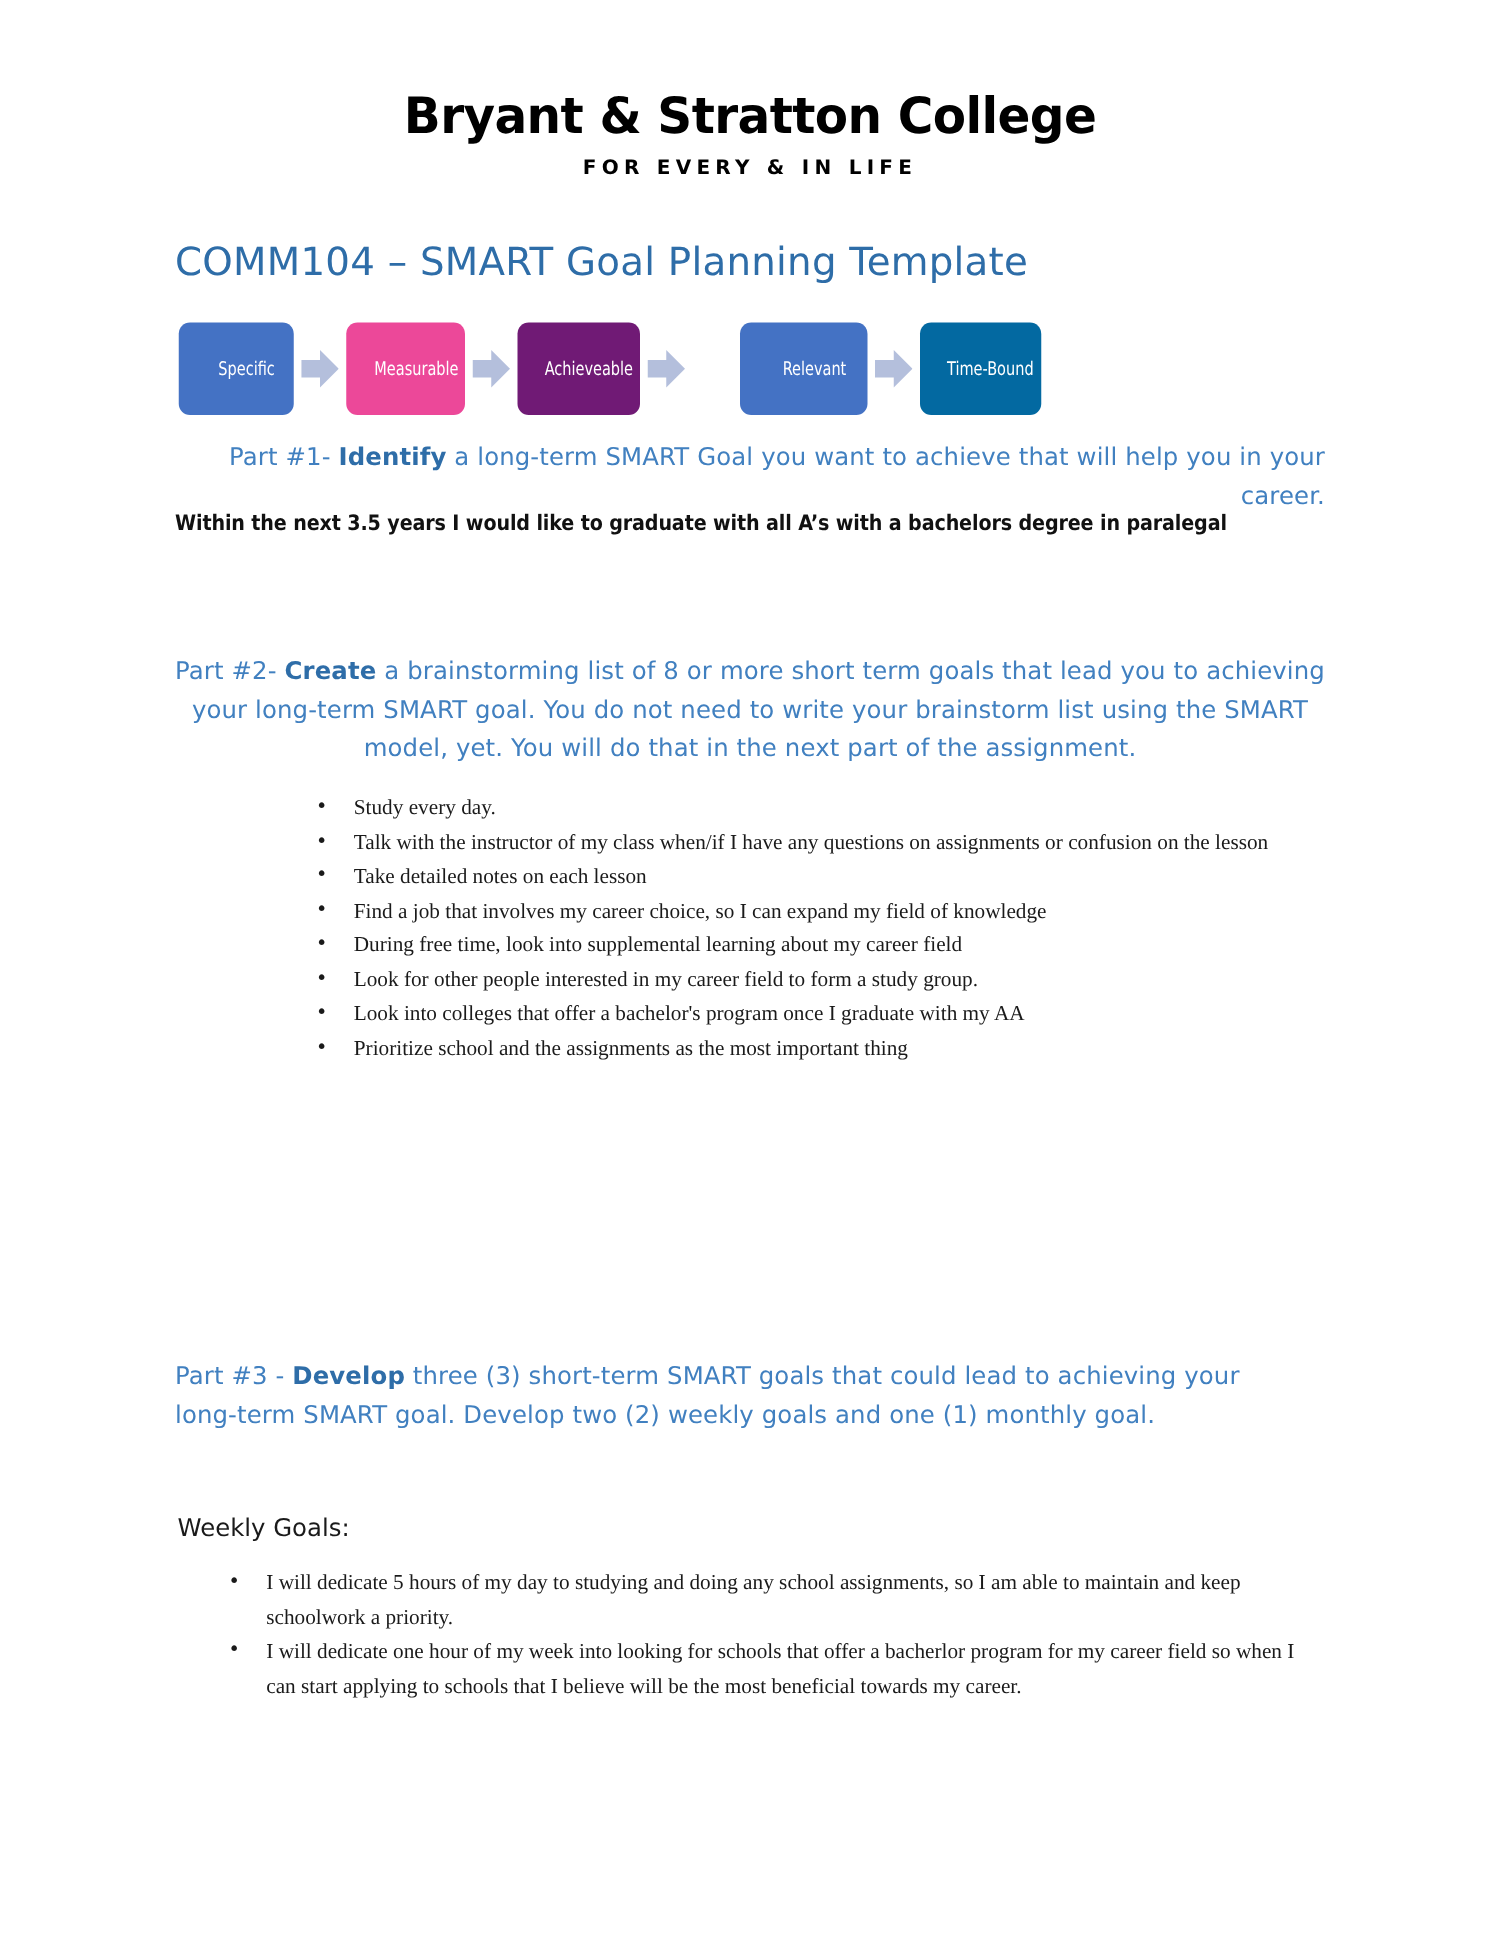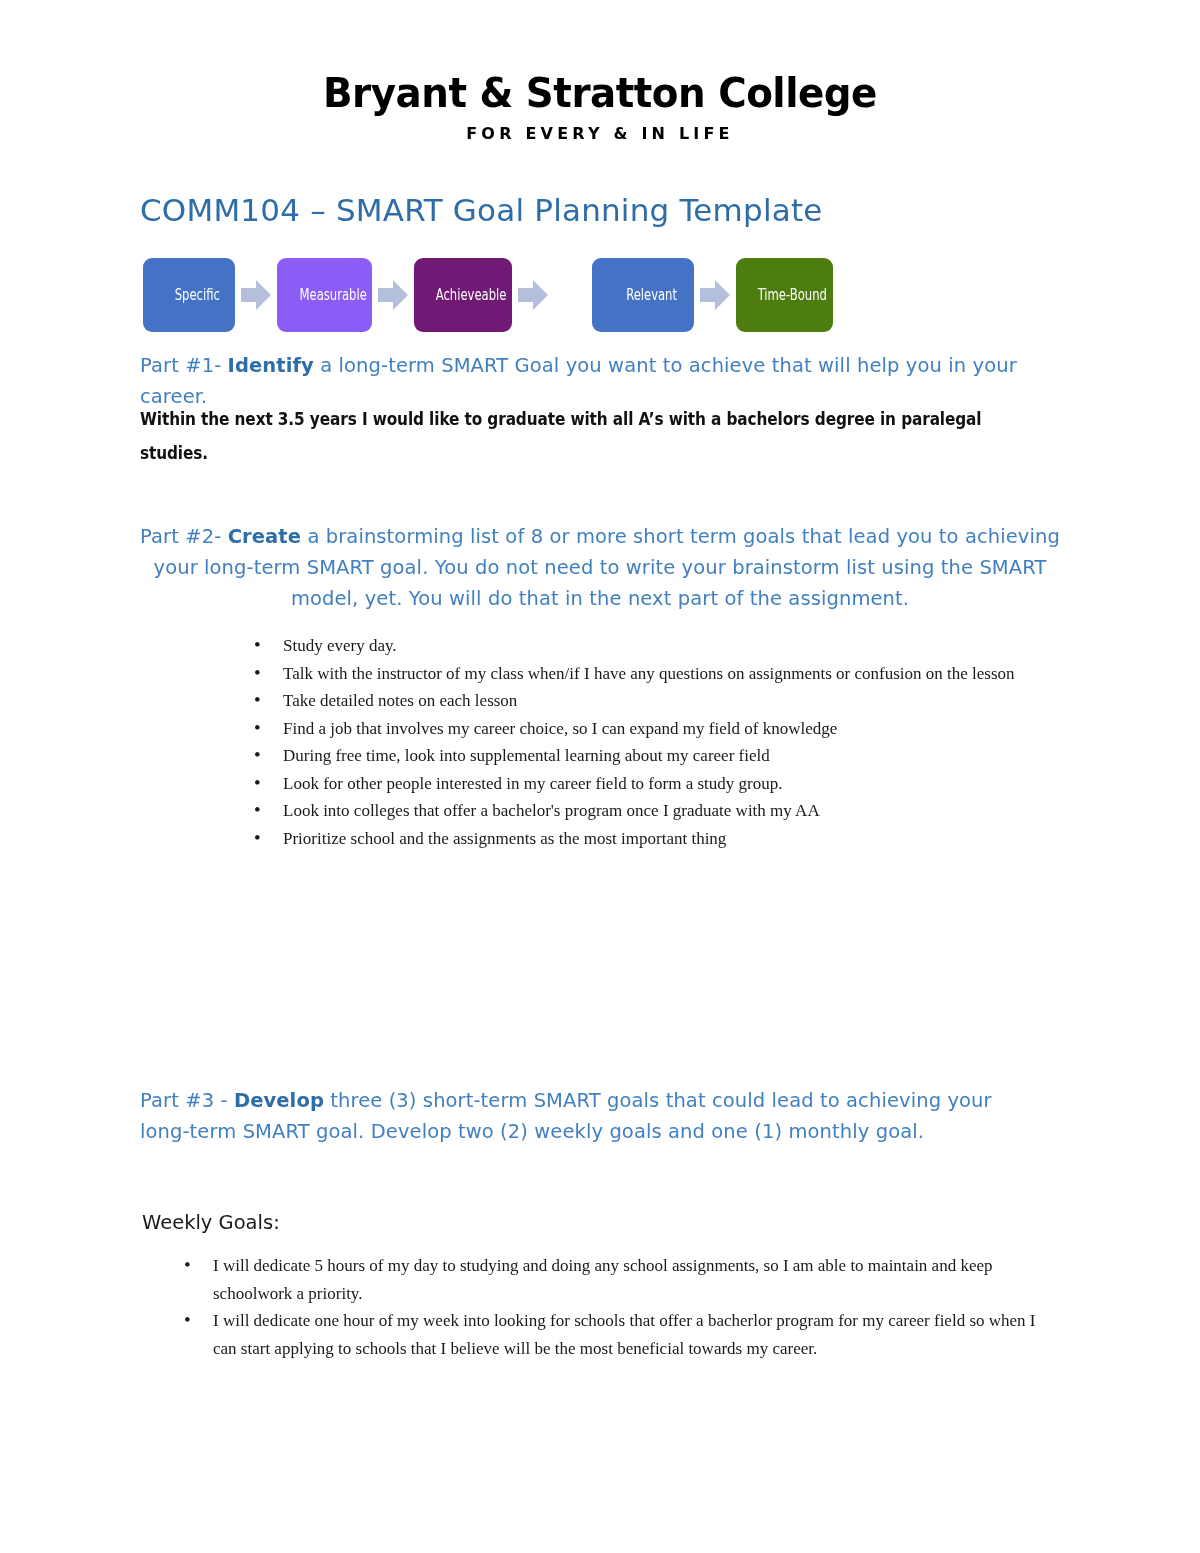--- a/index.html
+++ b/index.html
@@ -177,21 +177,21 @@
 
   <div class="smart-chain" id="smart-chain">
       <div class="smart-box b0" style="background: rgb(68, 114, 196);">
         <span>Specific</span>
       </div>
       <div class="smart-arrow">
         <svg viewBox="0 0 30 34" xmlns="http://www.w3.org/2000/svg">
           <path d="M0 10 H15 V2 L30 17 L15 32 V24 H0 Z" fill="#B4BFDC"></path>
         </svg>
       </div>
-      <div class="smart-box b1" style="background: #8b5cf6;">
+      <div class="smart-box b1" style="background: #ec4899;">
         <span>Measurable</span>
       </div>
       <div class="smart-arrow">
         <svg viewBox="0 0 30 34" xmlns="http://www.w3.org/2000/svg">
           <path d="M0 10 H15 V2 L30 17 L15 32 V24 H0 Z" fill="#B4BFDC"></path>
         </svg>
       </div>
       <div class="smart-box b2" style="background: #701a75;">
         <span>Achieveable</span>
       </div>
@@ -201,32 +201,31 @@
         </svg>
       </div>
       <div class="smart-box b3" style="background: rgb(68, 114, 196);">
         <span>Relevant</span>
       </div>
       <div class="smart-arrow">
         <svg viewBox="0 0 30 34" xmlns="http://www.w3.org/2000/svg">
           <path d="M0 10 H15 V2 L30 17 L15 32 V24 H0 Z" fill="#B4BFDC"></path>
         </svg>
       </div>
-      <div class="smart-box b4" style="background: #4d7c0f;">
+      <div class="smart-box b4" style="background: #0369a1;">
         <span>Time-Bound</span>
       </div>
     </div>
 
-  <div class="part-head" style="left:140px; top:350px; width:920px;">
+  <div class="part-head" style="left:140px; top:350px; width:920px;text-align:right;">
     <span>Part #1- </span><b>Identify</b><span> a long-term SMART Goal you want to achieve that will help you in your career.</span>
   </div>
 
   <div class="answer-condensed" style="left:140px; top:402px; width:900px;" id="part1-answer">
       <span>Within the next 3.5 years I would like to graduate with all A’s with a bachelors degree in paralegal</span>
-      <span>studies.</span>
     </div>
 
   <div class="part-head" style="left:140px; top:521px; width:920px;text-align:center;">
     <span>Part #2- </span><b>Create</b><span> a brainstorming list of 8 or more short term goals that lead you to achieving your long-term SMART goal. You do not need to write your brainstorm list using the SMART model, yet. You will do that in the next part of the assignment.</span>
   </div>
 
   <ul class="doc-list" style="left:248px; top:632px; width:790px;" id="brainstorm-list">
       <li>Study every day.</li>
       <li>Talk with the instructor of my class when/if I have any questions on assignments or confusion on the lesson</li>
       <li>Take detailed notes on each lesson</li>

